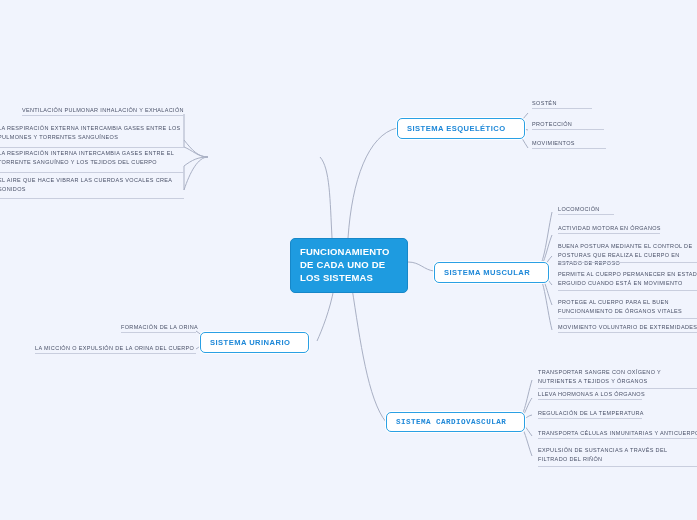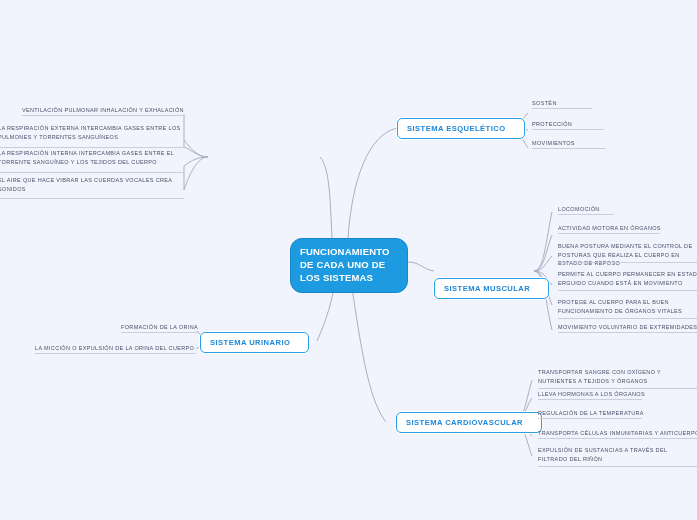--- a/index.html
+++ b/index.html
@@ -30,21 +30,21 @@
 
   
   .root-node {
     position: absolute;
     left: 290px;
     top: 238px;
     width: 118px;
     box-sizing: border-box;
     background: #1e9be0;
     border: 1px solid #1787c8;
-    border-radius: 12px;
+    border-radius: 5px;
     padding: 7px 9px 8px 9px;
     color: #ffffff;
     font-size: 9.5px;
     font-weight: bold;
     line-height: 1.35;
     letter-spacing: 0.2px;
     text-transform: uppercase;
   }
 
   
@@ -152,21 +152,21 @@
 
   <div class="leaf" style="left:532px; top:99px;">SOSTÉN</div>
   <div class="leaf-underline" style="left:532px; top:108px; width:60px;"></div>
 
   <div class="leaf" style="left:532px; top:120px;">PROTECCIÓN</div>
   <div class="leaf-underline" style="left:532px; top:129px; width:72px;"></div>
 
   <div class="leaf" style="left:532px; top:139px;">MOVIMIENTOS</div>
   <div class="leaf-underline" style="left:532px; top:148px; width:74px;"></div>
 
-  <div class="branch" style="left:434px; top:278px;">SISTEMA MUSCULAR</div>
+  <div class="branch" style="left:434px; top:262px;">SISTEMA MUSCULAR</div>
 
   <div class="leaf" style="left:558px; top:205px;">LOCOMOCIÓN</div>
   <div class="leaf-underline" style="left:558px; top:214px; width:56px;"></div>
 
   <div class="leaf" style="left:558px; top:224px;">ACTIVIDAD MOTORA EN ÓRGANOS</div>
   <div class="leaf-underline" style="left:558px; top:233px; width:102px;"></div>
 
   <div class="leaf wrap" style="left:558px; top:242px; width:146px;">BUENA POSTURA MEDIANTE EL CONTROL DE POSTURAS QUE REALIZA EL CUERPO EN ESTADO DE REPOSO</div>
   <div class="leaf-underline" style="left:558px; top:262px; width:139px;"></div>
 
@@ -180,21 +180,21 @@
   <div class="leaf-underline" style="left:558px; top:332px; width:139px;"></div>
 
   <div class="branch" style="left:200px; top:332px;">SISTEMA URINARIO</div>
 
   <div class="leaf" style="left:121px; top:323px;">FORMACIÓN DE LA ORINA</div>
   <div class="leaf-underline" style="left:121px; top:332px; width:75px;"></div>
 
   <div class="leaf" style="left:35px; top:344px;">LA MICCIÓN O EXPULSIÓN DE LA ORINA DEL CUERPO</div>
   <div class="leaf-underline" style="left:35px; top:353px; width:161px;"></div>
 
-  <div class="branch" style="left:396px; top:412px;">SISTEMA CARDIOVASCULAR</div>
+  <div class="branch" style="left:386px; top:412px;font-family:Liberation Mono, monospace;">SISTEMA CARDIOVASCULAR</div>
 
   <div class="leaf wrap" style="left:538px; top:368px; width:158px;">TRANSPORTAR SANGRE CON OXÍGENO Y NUTRIENTES A TEJIDOS Y ÓRGANOS</div>
   <div class="leaf-underline" style="left:538px; top:388px; width:159px;"></div>
 
   <div class="leaf" style="left:538px; top:390px;">LLEVA HORMONAS A LOS ÓRGANOS</div>
   <div class="leaf-underline" style="left:538px; top:399px; width:104px;"></div>
 
   <div class="leaf" style="left:538px; top:409px;">REGULACIÓN DE LA TEMPERATURA</div>
   <div class="leaf-underline" style="left:538px; top:418px; width:104px;"></div>
 

